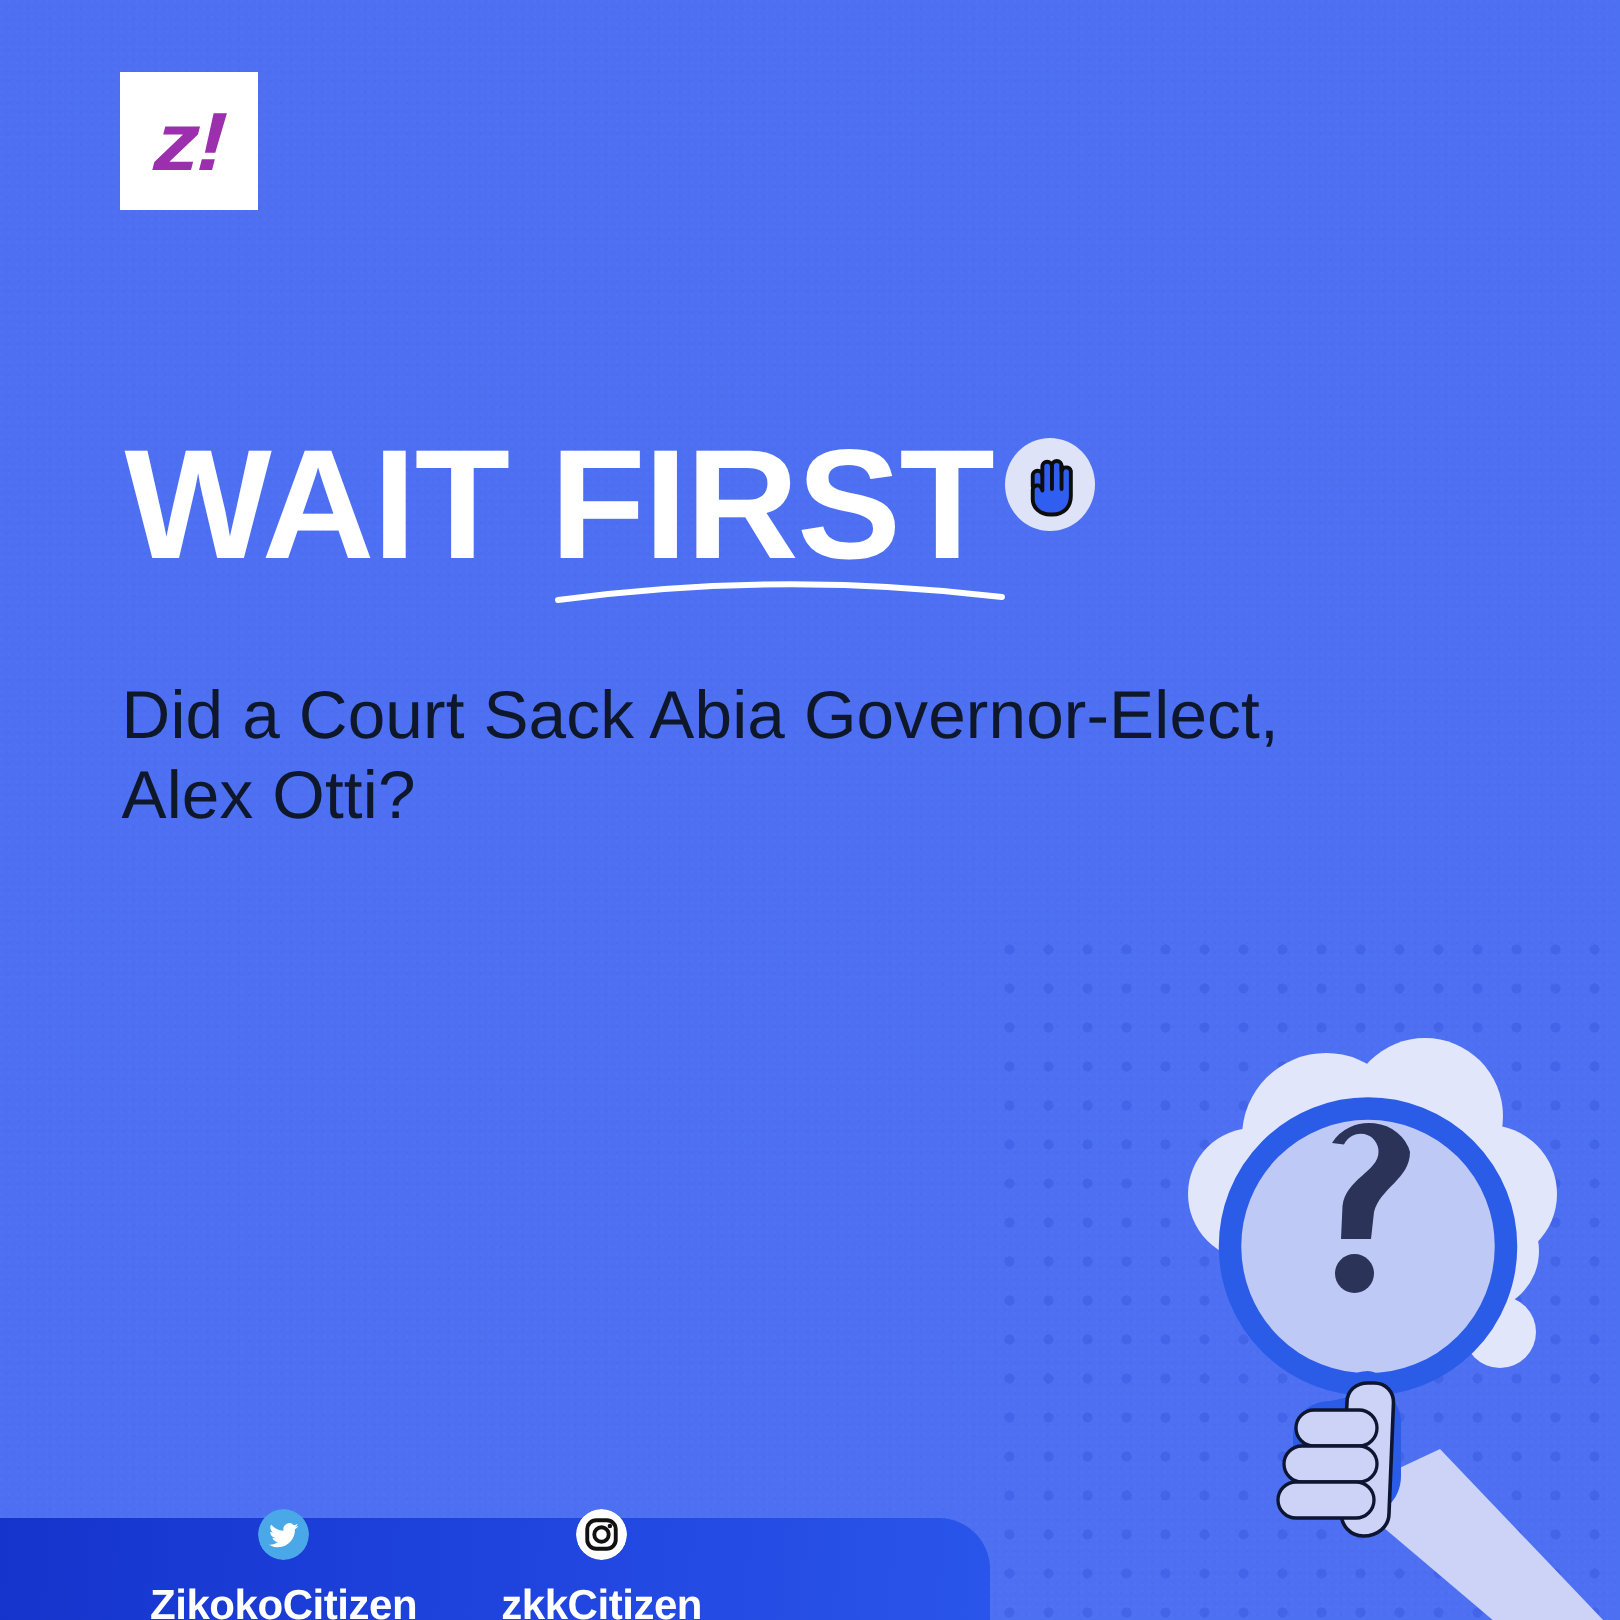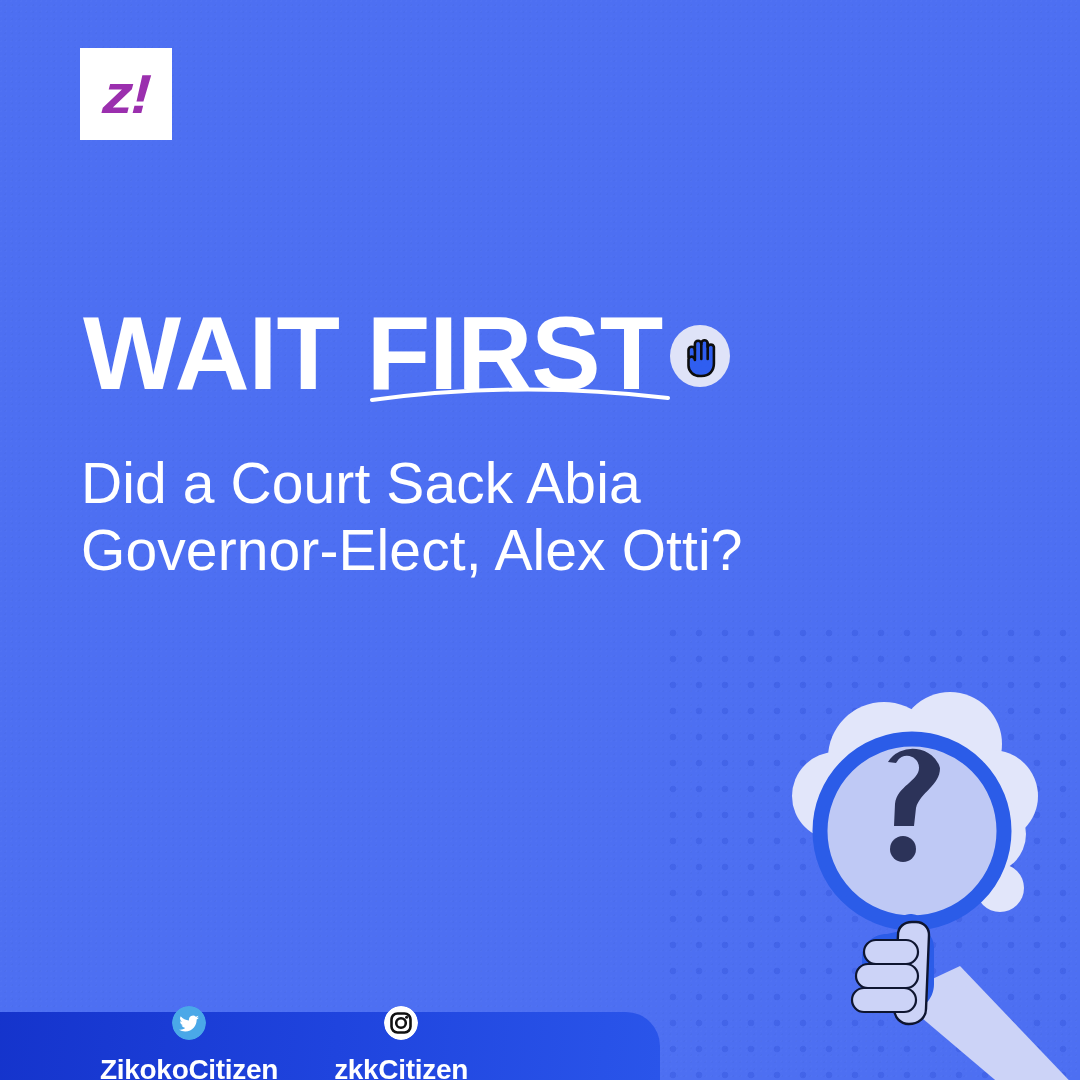--- a/index.html
+++ b/index.html
@@ -61,23 +61,21 @@
     transform: scaleX(1.12) skewX(-2deg);
     font-family: "Liberation Sans", sans-serif;
   }
 
   
   .headline-row {
     position: absolute;
     left: 83px;
     top: 285px;
     display: flex;
-    align-items: center;
     gap: 6px;
-    margin-top: 16px;
   }
   .headline {
     color: #ffffff;
     font-size: 104px;
     font-weight: bold;
     line-height: 1;
     letter-spacing: -1px;
     white-space: nowrap;
   }
   .hand-emoji {
@@ -94,22 +92,22 @@
     height: 30px;
     overflow: visible;
   }
 
   
   .subtitle {
     position: absolute;
     left: 81px;
     top: 450px;
     width: 830px;
-    color: #ffffff;
-    font-size: 57px;
+    color: #0f172a;
+    font-size: 45px;
     font-weight: 300;
     line-height: 1.18;
     letter-spacing: 0.1px;
   }
 
   
   .illustration {
     position: absolute;
     right: -4px;
     bottom: -6px;

